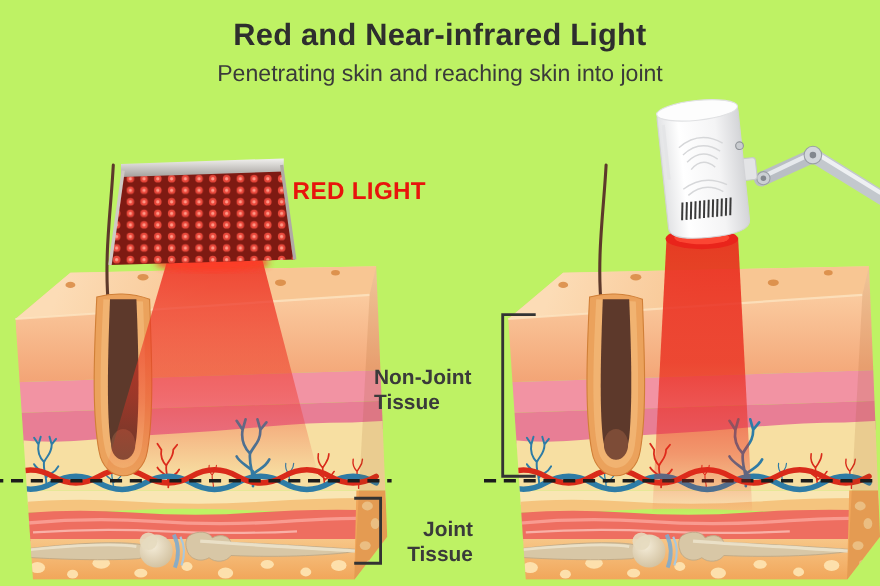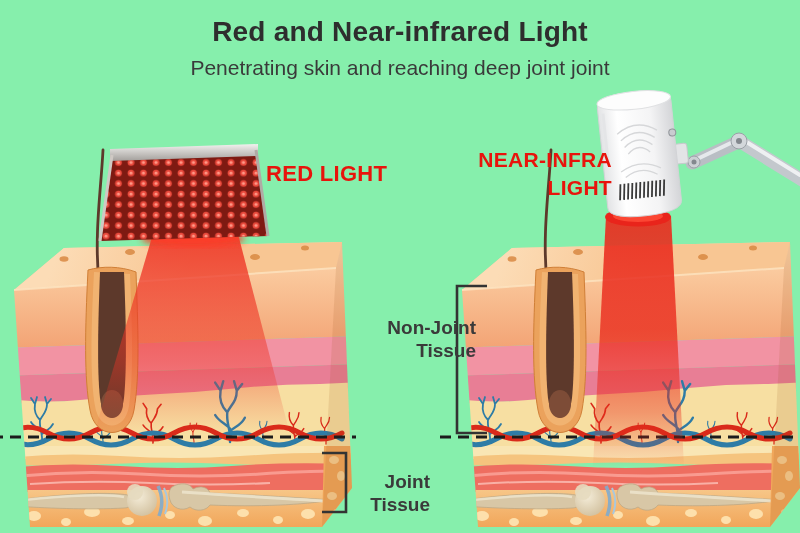--- a/index.html
+++ b/index.html
@@ -1,25 +1,25 @@
 <!DOCTYPE html>
 <html style="--title: #2e2e2e; --annotation: #3a3a3a; --label-red: #e8140c; --beam-red: #ee3526; --epidermis-top: #fcd3a8; --epidermis-deep: #f3a475; --dermis-pink: #f293a3; --dermis-deep-pink: #e87e95; --hypodermis-yellow: #f7dfa2; --fat-orange: #f5b569; --muscle-red: #ee6e60; --bone-beige: #d8c7a6; --vessel-red: #d92a1a; --vessel-blue: #2e7ca6; --hair-brown: #5d392b; --led-panel-dark: #7e1a12; --lamp-white: #f6f6f7;"><head>
 <meta charset="utf-8">
 <style>
   html,body{margin:0;padding:0;background:#ffffff;}
   #canvas{
-    position:relative;width:800px;height:533px;overflow:hidden;background:#86efac;
+    position:relative;width:800px;height:533px;overflow:hidden;background:#bef264;
     font-family:"Liberation Sans","DejaVu Sans",sans-serif;
   }
   .lbl{position:absolute;white-space:pre-line;}
   #title{top:16px;left:0;width:800px;text-align:center;font-size:28px;font-weight:700;color:var(--title,#2e2e2e);letter-spacing:.2px;}
   #subtitle{top:56px;left:0;width:800px;text-align:center;font-size:21px;font-weight:400;color:var(--annotation,#3a3a3a);}
   #red-light-label{top:141px;left:266px;font-size:22px;font-weight:700;color:var(--label-red,#e8140c);letter-spacing:.3px;margin-top:20px;}
   #nir-label{top:146px;right:188px;text-align:right;font-size:21px;font-weight:700;line-height:1.32;color:var(--label-red,#e8140c);letter-spacing:.3px;}
-  #nonjoint-label{top:316px;left:340px;width:136px;text-align:right;font-size:19px;font-weight:700;line-height:1.22;color:var(--annotation,#3a3a3a);}
+  #nonjoint-label{top:332px;left:340px;width:136px;text-align:left;font-size:19px;font-weight:700;line-height:1.22;color:var(--annotation,#3a3a3a);}
   #joint-label{top:470px;left:338px;width:92px;text-align:right;font-size:19px;font-weight:700;line-height:1.22;color:var(--annotation,#3a3a3a);}
   svg{position:absolute;top:0;left:0;}
 </style>
 </head>
 <body>
 
 <div id="canvas">
 
 <svg width="800" height="533" viewBox="0 0 800 533">
   <defs>
@@ -225,22 +225,20 @@
     </g>
     <circle cx="675" cy="136" r="3.5" fill="#c9ccd0" stroke="#8f9398"></circle>
     <path d="M608,110 L608,160" stroke="#e4e5e7" stroke-width="3" fill="none"></path>
   </g>
 
   <path d="M487,286 L457,286 L457,433 L487,433" fill="none" stroke="#333333" stroke-width="2.6"></path>
   <path d="M322,453 L346,453 L346,512 L322,512" fill="none" stroke="#333333" stroke-width="2.6"></path>
 </svg>
 
 <div class="lbl" id="title">Red and Near-infrared Light</div>
-<div class="lbl" id="subtitle">Penetrating skin and reaching deep joint joint</div>
+<div class="lbl" id="subtitle">Penetrating skin and reaching skin into joint</div>
 <div class="lbl" id="red-light-label">RED LIGHT</div>
-<div class="lbl" id="nir-label">NEAR-INFRA
-LIGHT</div>
 <div class="lbl" id="nonjoint-label">Non-Joint
 Tissue</div>
 <div class="lbl" id="joint-label">Joint
 Tissue</div>
 
 </div>
 
 </body></html>

